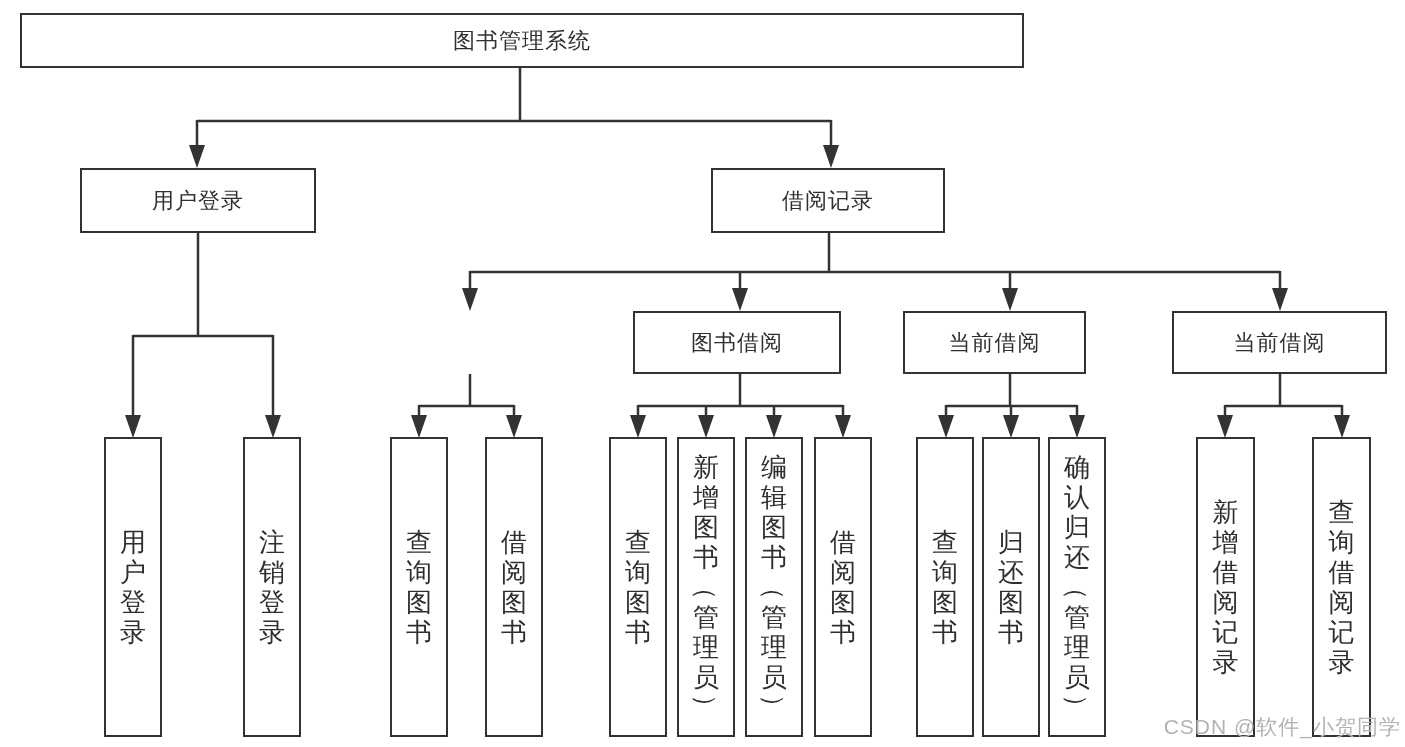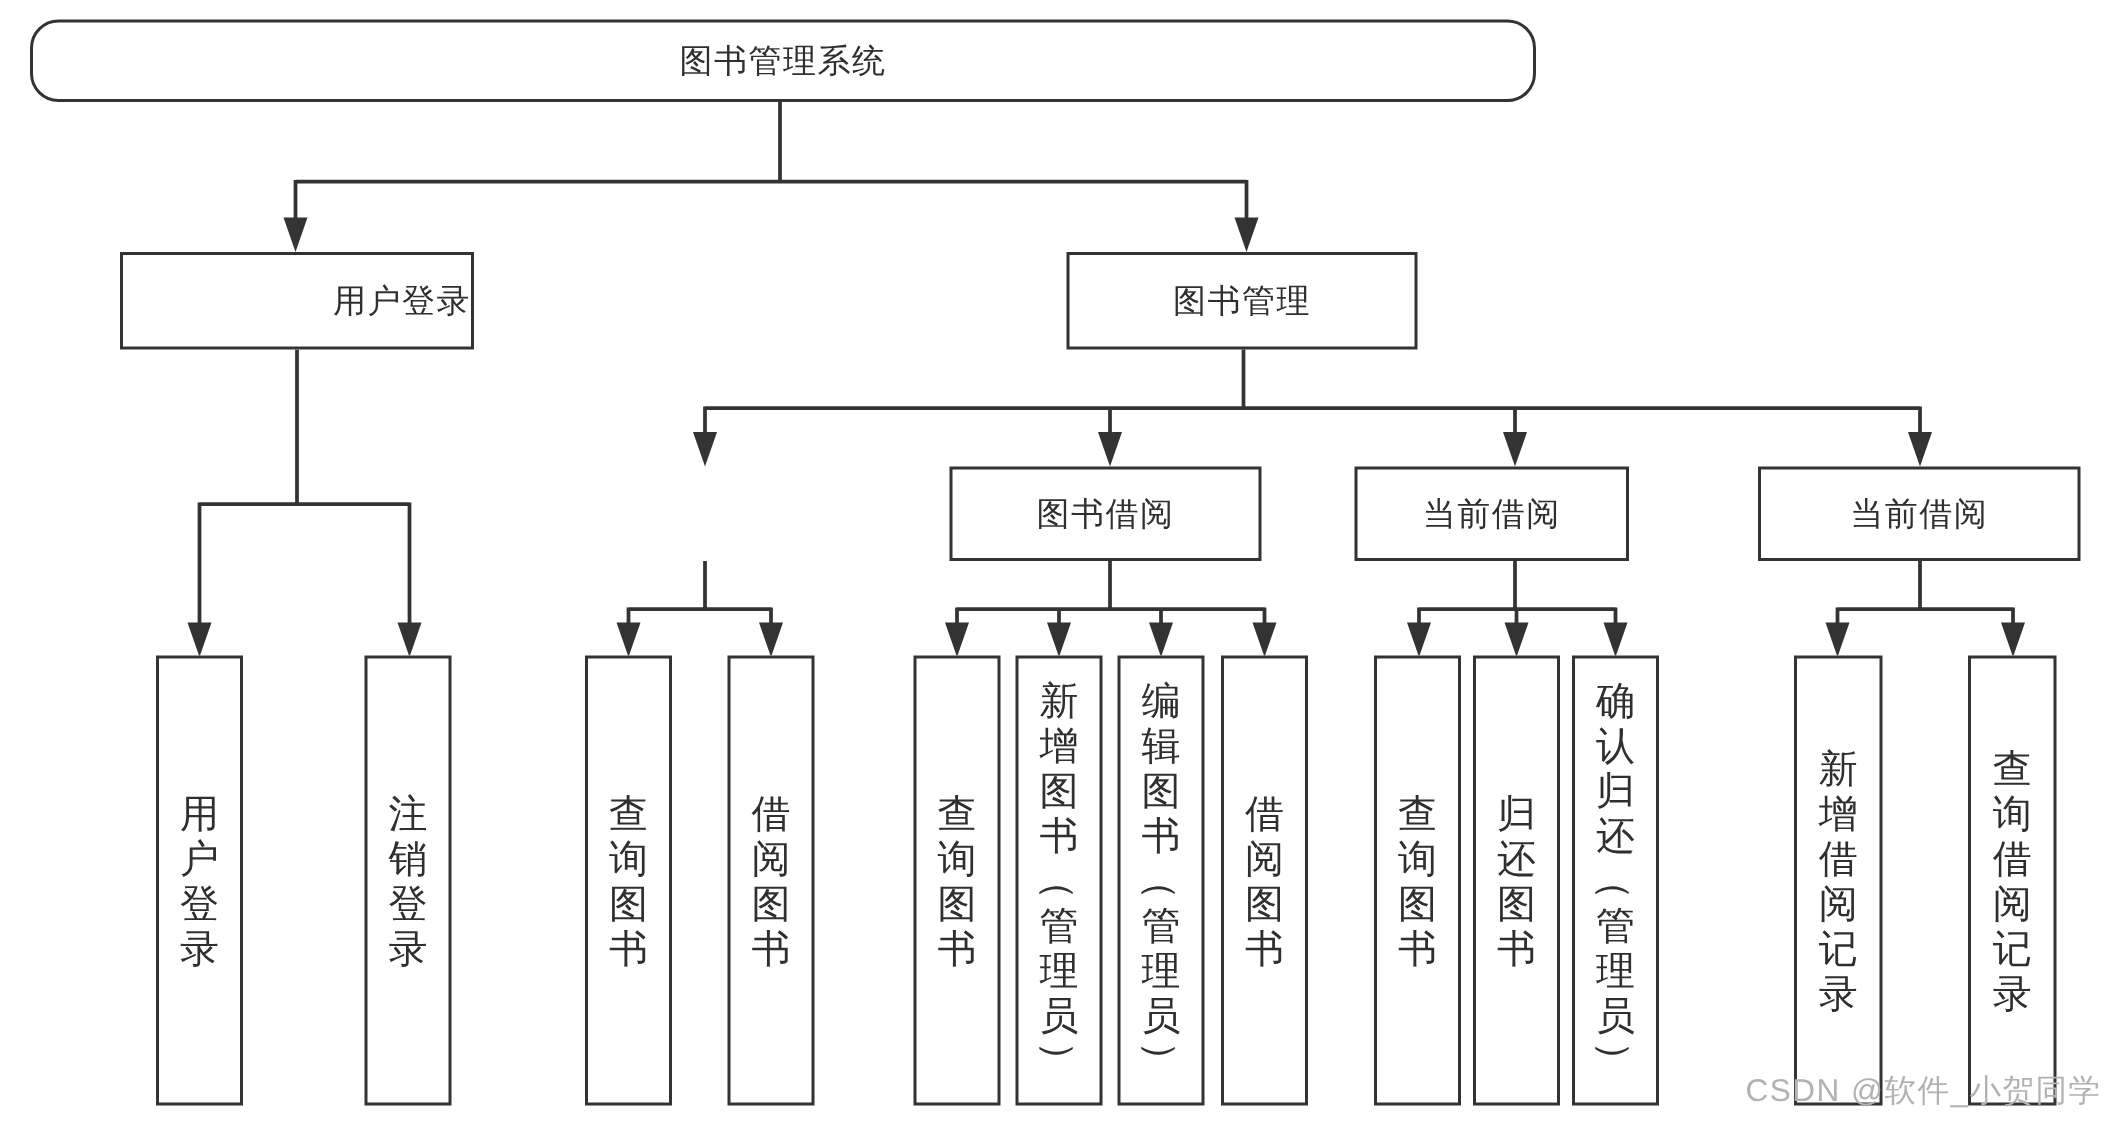--- a/index.html
+++ b/index.html
@@ -102,29 +102,29 @@
     <path d="M1010,374 L1010,406 M946,406 L1077,406 M946,405 L946,417 M1011,405 L1011,417 M1077,405 L1077,417"></path>
     <polygon points="938,415 954,415 946,438"></polygon>
     <polygon points="1003,415 1019,415 1011,438"></polygon>
     <polygon points="1069,415 1085,415 1077,438"></polygon>
 
     <path d="M1280,374 L1280,406 M1225,406 L1342,406 M1225,405 L1225,417 M1342,405 L1342,417"></path>
     <polygon points="1217,415 1233,415 1225,438"></polygon>
     <polygon points="1334,415 1350,415 1342,438"></polygon>
   </svg>
 
-  <div class="node root hnode" style="left:20px; top:13px; width:1004px; height:55px;border-radius:19px;">
+  <div class="node root hnode" style="left:20px; top:13px; width:1004px; height:55px;">
     <span>图书管理系统</span>
   </div>
 
-  <div class="node hnode" style="left:80px; top:168px; width:236px; height:65px;justify-content:flex-end;">
+  <div class="node hnode" style="left:80px; top:168px; width:236px; height:65px;">
     <span>用户登录</span>
   </div>
   <div class="node hnode" style="left:711px; top:168px; width:234px; height:65px;">
-    <span>图书管理</span>
+    <span>借阅记录</span>
   </div>
 
   <div class="node hnode" style="left:633px; top:311px; width:208px; height:63px;">
     <span>图书借阅</span>
   </div>
   <div class="node hnode" style="left:903px; top:311px; width:183px; height:63px;">
     <span>当前借阅</span>
   </div>
   <div class="node hnode" style="left:1172px; top:311px; width:215px; height:63px;">
     <span>当前借阅</span>

